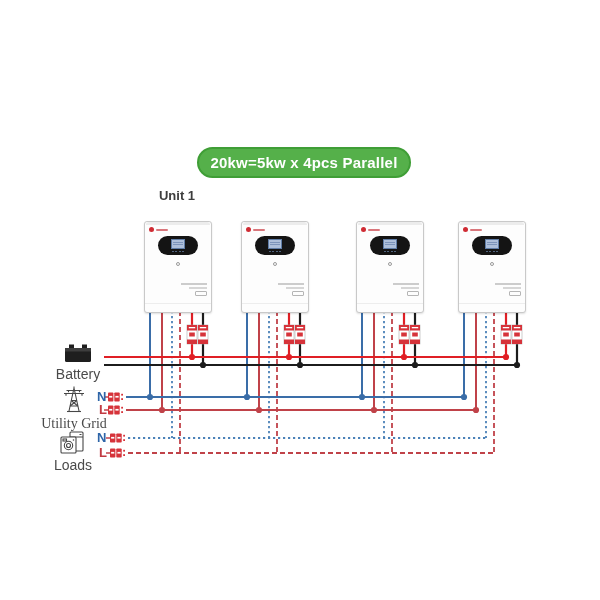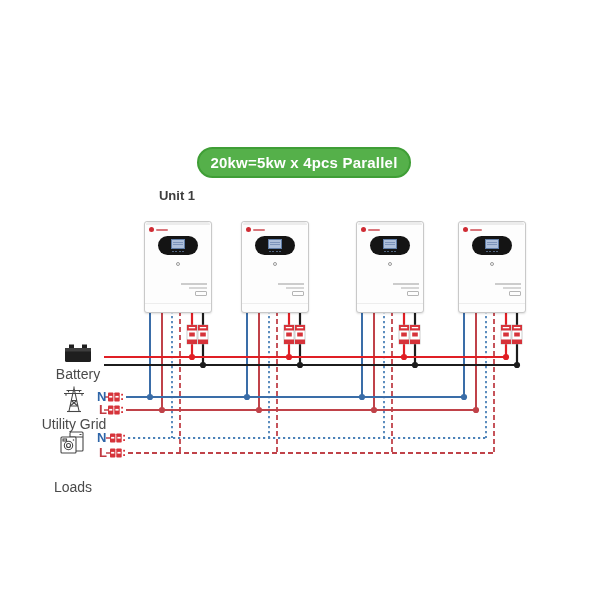--- a/index.html
+++ b/index.html
@@ -295,32 +295,32 @@
     <svg width="28" height="29" fill="none" stroke="#474747" stroke-width="1.1">
       <path d="M14,3 l0,-1.5"></path>
       <path d="M9,26 L14,3 M19,26 L14,3"></path>
       <path d="M10.2,21 L17.8,21 M11.2,15.5 L16.8,15.5"></path>
       <path d="M10.2,21 L16.8,15.5 M17.8,21 L11.2,15.5"></path>
       <path d="M4,8.5 L24,8.5 M6.5,5.5 L21.5,5.5"></path>
       <path d="M6,8.5 l0,2.2 M22,8.5 l0,2.2 M8.5,5.5 l0,1.8 M19.5,5.5 l0,1.8"></path>
       <path d="M7,26.5 L21,26.5"></path>
     </svg>
   </div>
-  <div class="src-label" style="left:40px;top:416px;width:68px;">Utility Grid</div>
+  <div class="src-label" style="left:40px;top:416px;width:68px;font-family:Liberation Serif, serif;">Utility Grid</div>
 
   <div class="icon-wrap" style="left:58px;top:430px;">
     <svg width="30" height="26" fill="#ffffff" stroke="#474747" stroke-width="1.1">
       <rect x="12" y="2" width="13" height="19" rx="1"></rect>
       <path d="M12,7 L25,7 M21.5,4.5 l2,0"></path>
       <rect x="3" y="7" width="15" height="16" rx="1"></rect>
       <circle cx="10.5" cy="15.5" r="4.2"></circle>
       <circle cx="10.5" cy="15.5" r="2"></circle>
       <rect x="5" y="9" width="3.5" height="2"></rect>
       <circle cx="15.5" cy="10" r="0.8" fill="#474747" stroke="none"></circle>
     </svg>
   </div>
-  <div class="src-label" style="left:50px;top:479px;width:46px;">Loads</div>
+  <div class="src-label" style="left:50px;top:457px;width:46px;">Loads</div>
 
   <div class="nl blue" style="left:97px;top:390px;">N</div>
   <div class="nl red" style="left:99px;top:403px;">L</div>
   <div class="nl blue" style="left:97px;top:431px;">N</div>
   <div class="nl red" style="left:99px;top:446px;">L</div>
 </div>
 
 </body></html>

